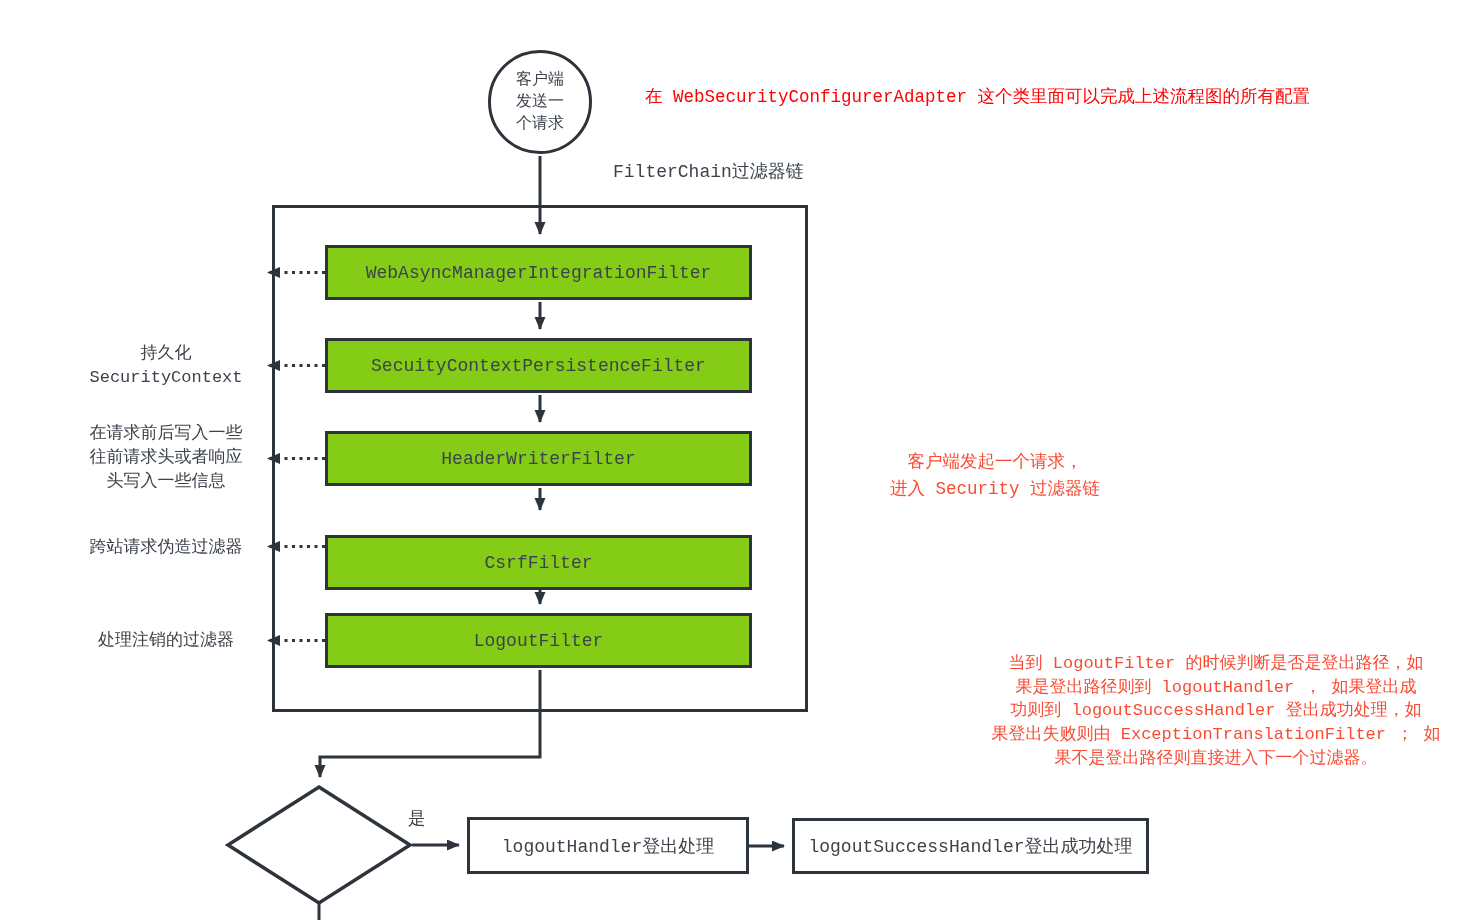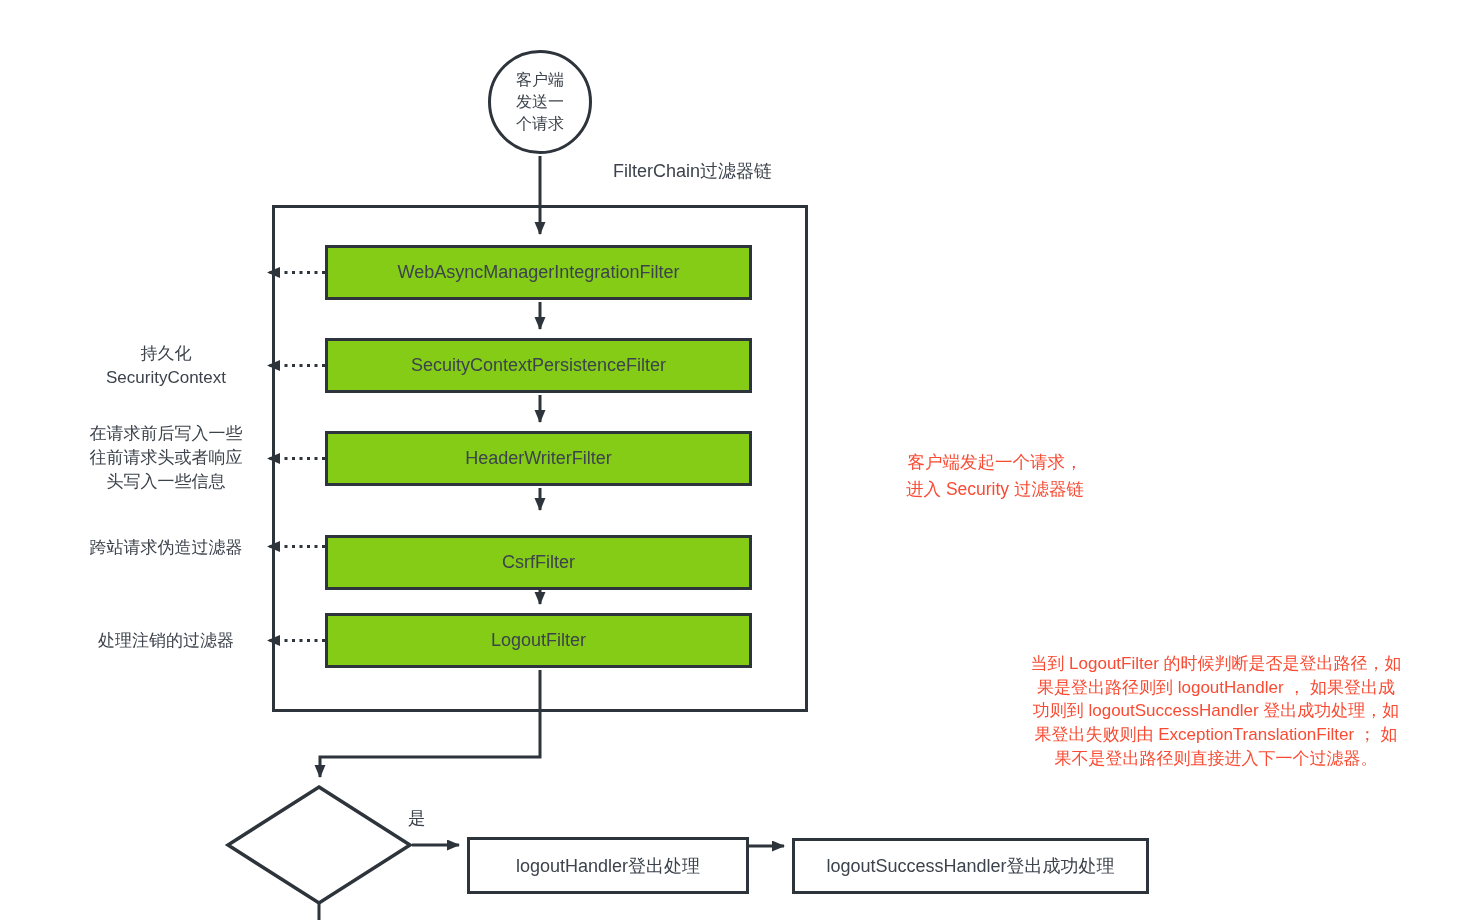--- a/index.html
+++ b/index.html
@@ -2,21 +2,21 @@
 <html><head>
 <meta charset="utf-8">
 <style>
   * { margin: 0; padding: 0; box-sizing: border-box; }
   html, body { background: #ffffff; }
   .canvas {
     position: relative;
     width: 1472px;
     height: 920px;
     background: #ffffff;
-    font-family: Liberation Sans, sans-serif;
+    font-family: Liberation Mono, monospace;
     overflow: hidden;
   }
   .wires { position: absolute; left: 0; top: 0; width: 1472px; height: 920px; }
 
   .start-circle {
     position: absolute; left: 488px; top: 50px;
     width: 104px; height: 104px;
     border: 3px solid #2e343b; border-radius: 50%;
     background: #ffffff;
     display: flex; align-items: center; justify-content: center;
@@ -77,21 +77,21 @@
   }
   .yes-label {
     position: absolute; left: 408px; top: 806px;
     font-size: 17.5px; color: #3c434c;
   }
 
   .hbox {
     position: absolute;
     border: 3px solid #2e343b; background: #ffffff;
     display: flex; align-items: center; justify-content: center;
-    font-size: 18px; color: #3c434c; margin-top: 20px;
+    font-size: 18px; color: #3c434c;
   }
   .hbox1 { left: 467px; top: 817px; width: 282px; height: 57px; }
   .hbox2 { left: 792px; top: 818px; width: 357px; height: 56px; }
 </style>
 </head>
 <body>
 
 <div class="canvas">
 
   <svg class="wires" width="1472" height="920" viewBox="0 0 1472 920">
@@ -122,20 +122,21 @@
 
     <path d="M412,845 H459" stroke="#2e343b" stroke-width="3" fill="none" marker-end="url(#arrow)"></path>
 
     <path d="M749,846 H784" stroke="#2e343b" stroke-width="3" fill="none" marker-end="url(#arrow)"></path>
   </svg>
 
   <div class="start-circle">客户端
 发送一
 个请求</div>
 
+  <div class="note-top">在 WebSecurityConfigurerAdapter 这个类里面可以完成上述流程图的所有配置</div>
 
   <div class="chain-label">FilterChain过滤器链</div>
 
   <div class="chain-container"></div>
 
   <div class="fbox fbox1">WebAsyncManagerIntegrationFilter</div>
   <div class="fbox fbox2">SecuityContextPersistenceFilter</div>
   <div class="fbox fbox3">HeaderWriterFilter</div>
   <div class="fbox fbox4">CsrfFilter</div>
   <div class="fbox fbox5">LogoutFilter</div>

